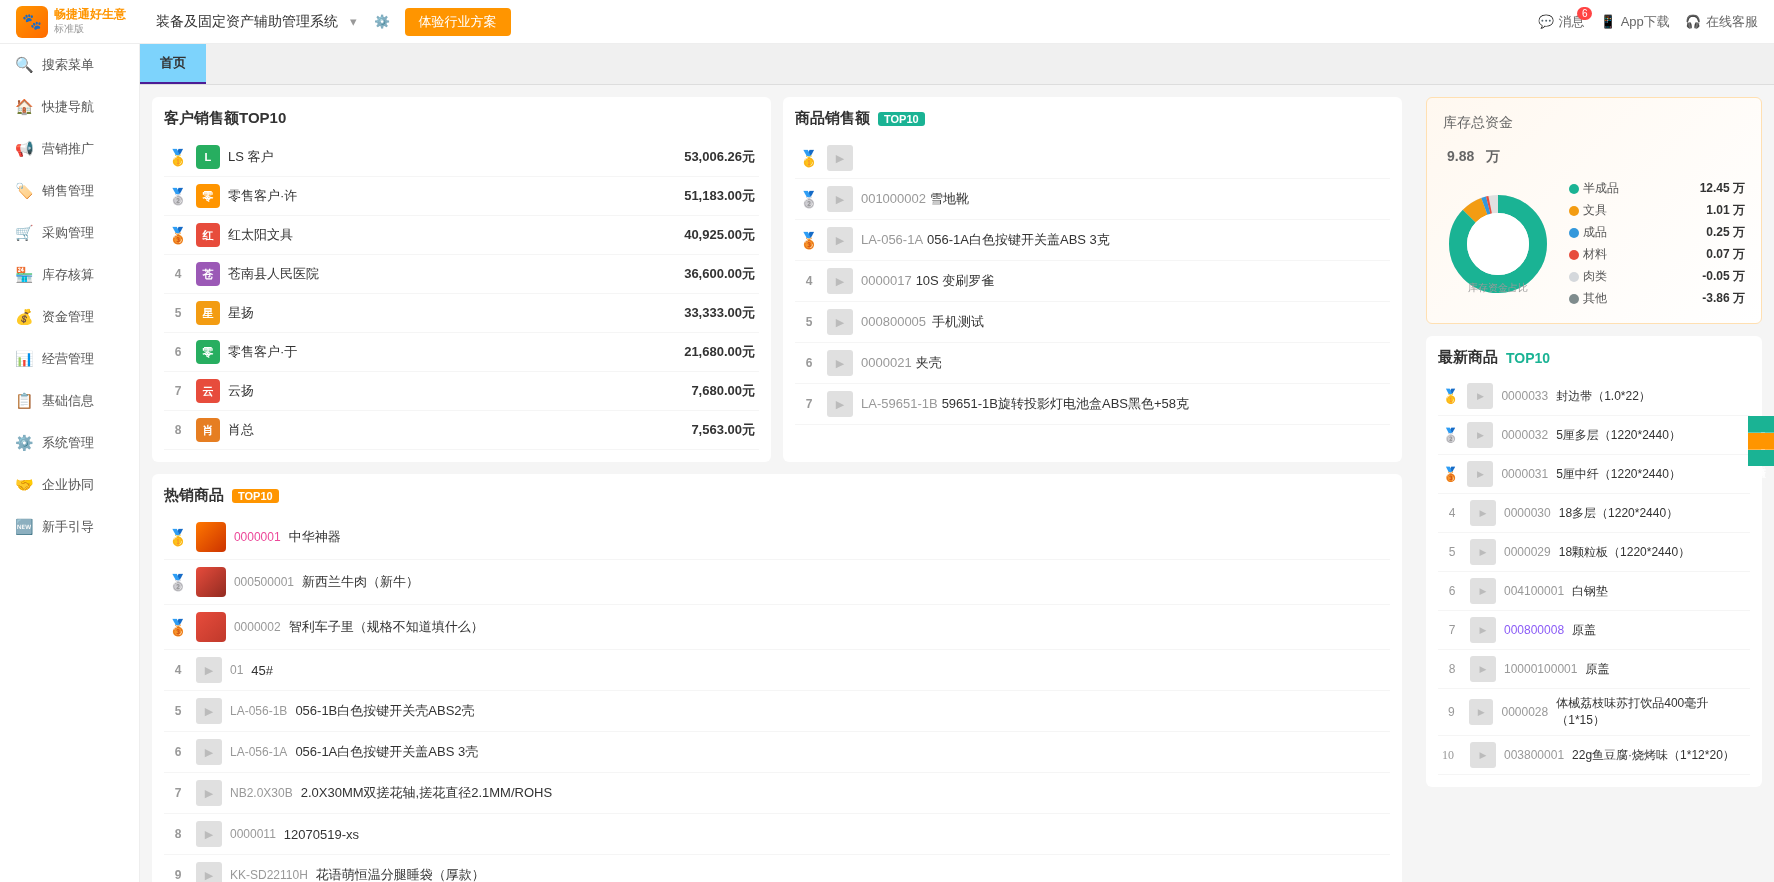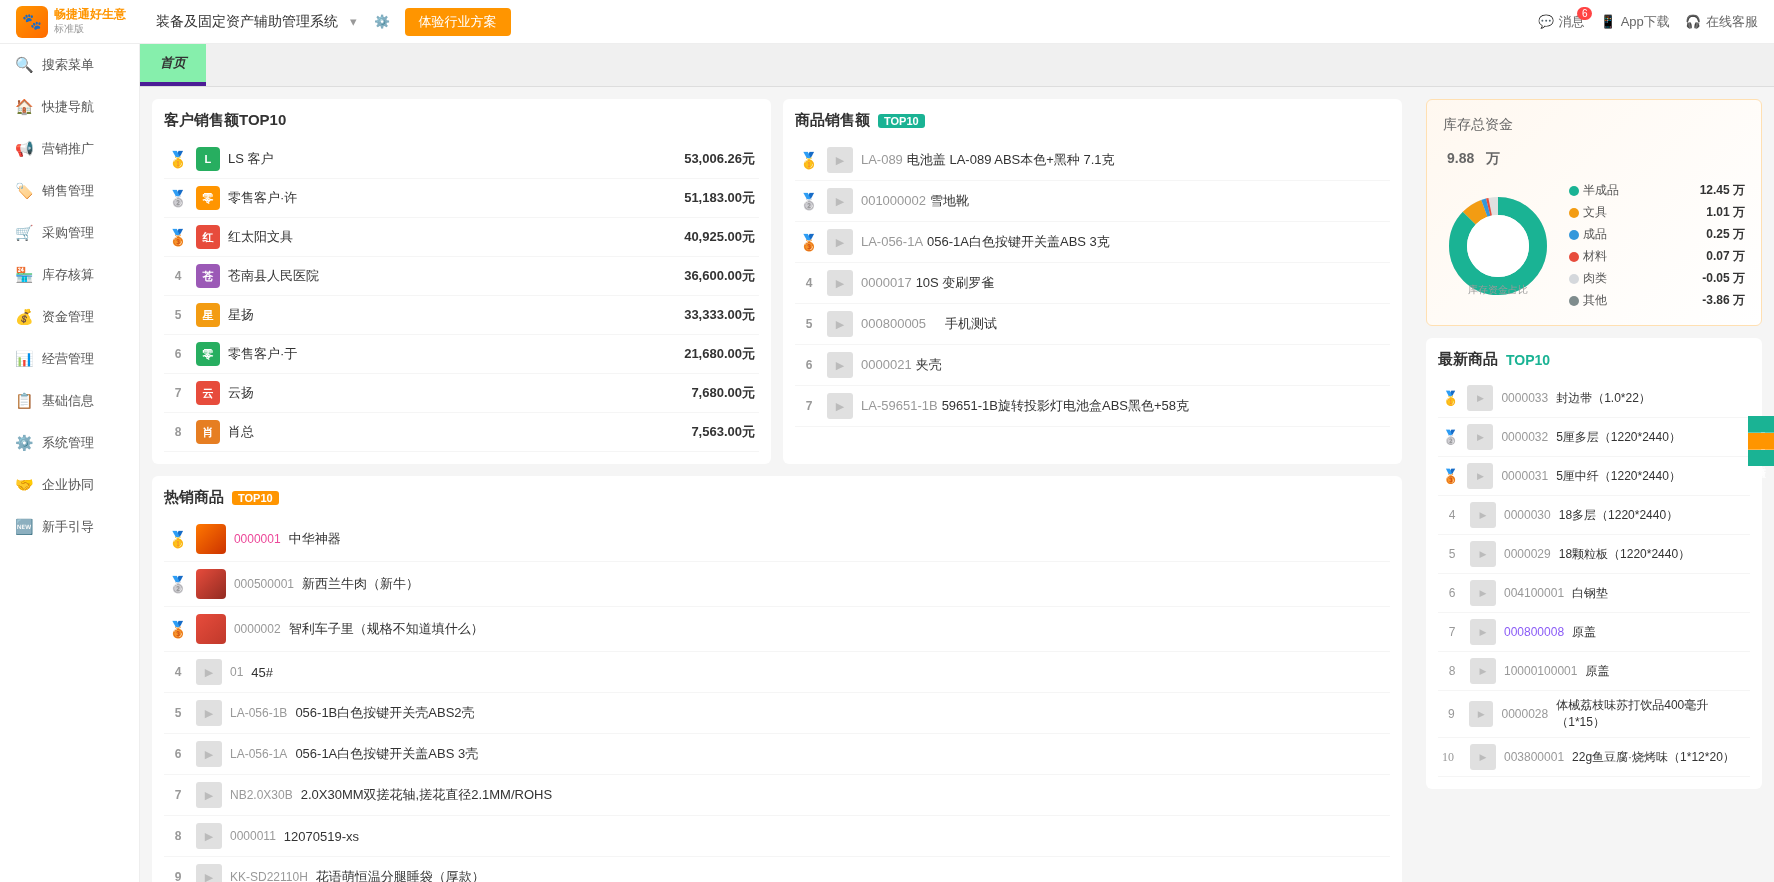--- a/index.html
+++ b/index.html
@@ -26,21 +26,21 @@
     .sidebar { position: fixed; left: 0; top: 44px; bottom: 0; width: 140px; background: #fff; border-right: 1px solid #eee; overflow-y: auto; z-index: 99; }
     .sidebar-item { display: flex; align-items: center; gap: 8px; padding: 12px 16px; cursor: pointer; color: #555; font-size: 13px; }
     .sidebar-icon { width: 18px; height: 18px; display: flex; align-items: center; justify-content: center; font-size: 15px; }
 
     
     .main { margin-left: 140px; margin-top: 44px; }
 
     
     .tabs { background: #f0f0f0; display: flex; align-items: center; border-bottom: 1px solid #ddd; }
     .tab { padding: 10px 20px; cursor: pointer; font-size: 13px; color: #666; }
-    .tab.active { background: #86efac; color: #333; border-bottom: 4px solid #4c1d95; font-weight: bold; font-style: italic; }
+    .tab.active { background: #7dd3fc; color: #333; border-bottom: 2px solid #4c1d95; font-weight: bold; }
 
     
     .content { display: flex; padding: 0; background: #f5f5f5; min-height: calc(882px - 44px - 38px); }
 
     
     .right-col { flex: 0 0 360px; padding: 12px; display: flex; flex-direction: column; gap: 12px; }
 
     
     .card { background: #fff; border-radius: 6px; padding: 12px; }
     .card-title { font-size: 15px; font-weight: bold; color: #333; margin-bottom: 10px; display: flex; align-items: center; gap: 8px; }
@@ -247,41 +247,40 @@
         <div class="card" style="flex:1;">
           <div class="card-title">
             <span>商品销售额</span>
             <span style="background:#1ab394;color:white;font-size:11px;padding:1px 6px;border-radius:3px;">TOP10</span>
           </div>
           <div class="scrollable">
             <ul class="rank-list">
               <li class="rank-item">
                 <span style="color:#ffd700;font-size:16px;">🥇</span>
                 <div class="grey-icon">▶</div>
-                <span class="rank-name"><span style="color:#999;margin-right:4px;">LA-089</span>电池盖 LA-089 ABS本色+黑种 7.1克</span>
               </li>
               <li class="rank-item">
                 <span style="color:#c0c0c0;font-size:16px;">🥈</span>
                 <div class="grey-icon">▶</div>
                 <span class="rank-name"><span style="color:#999;margin-right:4px;">001000002</span>雪地靴</span>
               </li>
               <li class="rank-item">
                 <span style="color:#cd7f32;font-size:16px;">🥉</span>
                 <div class="grey-icon">▶</div>
                 <span class="rank-name"><span style="color:#999;margin-right:4px;">LA-056-1A</span>056-1A白色按键开关盖ABS 3克</span>
               </li>
               <li class="rank-item">
                 <span class="rank-num">4</span>
                 <div class="grey-icon">▶</div>
                 <span class="rank-name"><span style="color:#999;margin-right:4px;">0000017</span>10S 变刷罗雀</span>
               </li>
               <li class="rank-item">
                 <span class="rank-num">5</span>
                 <div class="grey-icon">▶</div>
-                <span class="rank-name"><span style="color:#999;margin-right:19px;">000800005</span>手机测试</span>
+                <span class="rank-name"><span style="color:#999;margin-right:6px;">000800005</span>手机测试</span>
               </li>
               <li class="rank-item">
                 <span class="rank-num">6</span>
                 <div class="grey-icon">▶</div>
                 <span class="rank-name"><span style="color:#999;margin-right:4px;margin-top:44px;">0000021</span>夹壳</span>
               </li>
               <li class="rank-item">
                 <span class="rank-num">7</span>
                 <div class="grey-icon">▶</div>
                 <span class="rank-name"><span style="color:#999;margin-right:4px;">LA-59651-1B</span>59651-1B旋转投影灯电池盒ABS黑色+58克</span>

